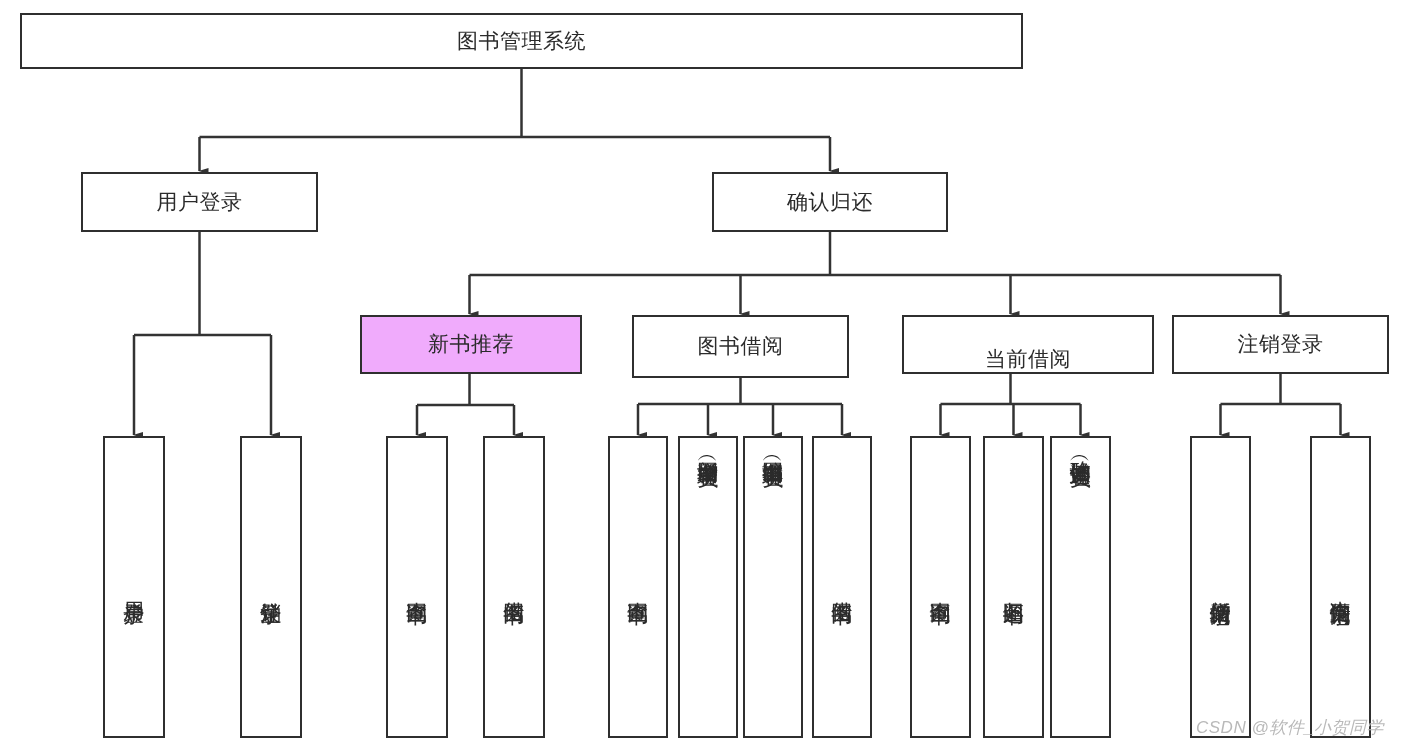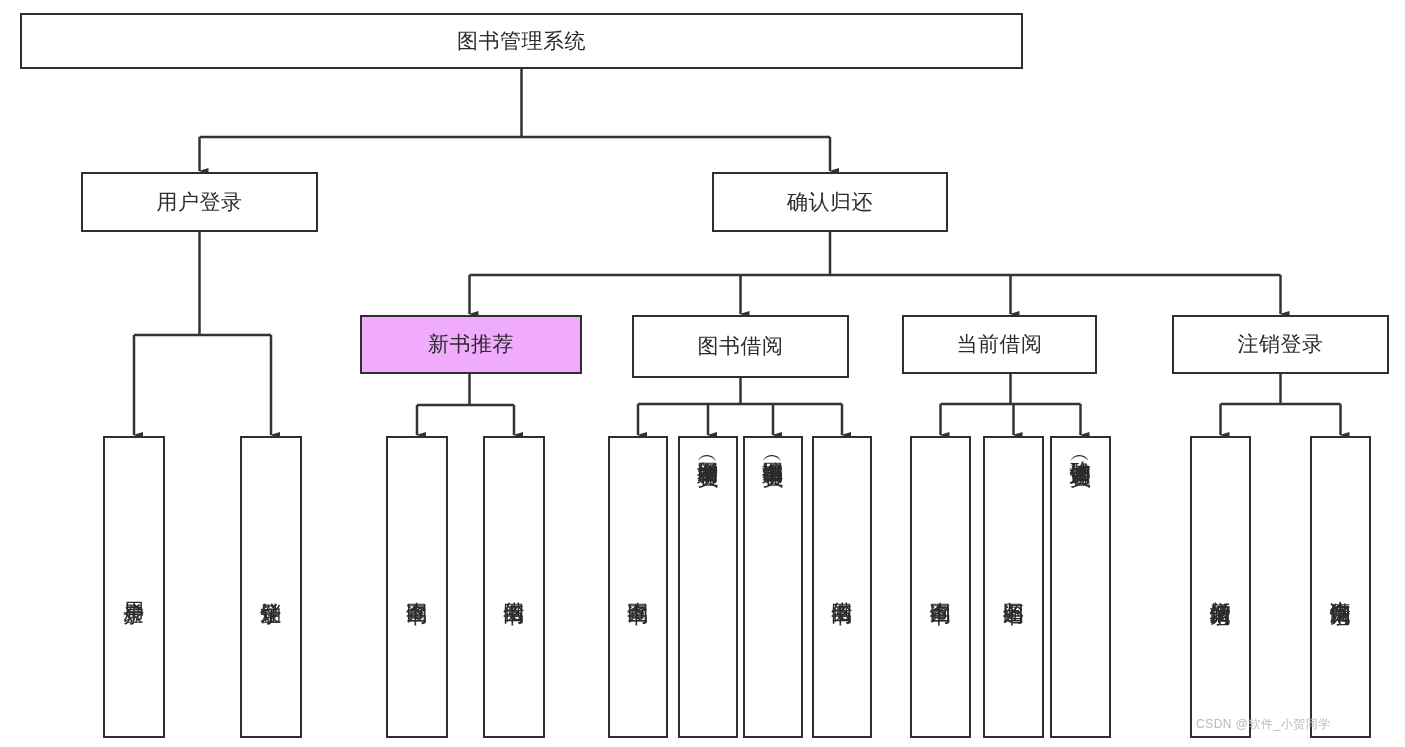--- a/index.html
+++ b/index.html
@@ -66,24 +66,25 @@
   }
   .node-box.leaf.vtop {
     align-items: flex-start;
   }
   .node-box.leaf.vtop .node-label {
     margin-top: 6px;
   }
   .watermark {
     position: absolute;
     color: #b9b9b9;
-    font-size: 12px;
+    font-size: 17px;
     white-space: nowrap;
     letter-spacing: 0.5px;
     pointer-events: none;
+    font-style: italic;
   }
 </style>
 </head>
 <body>
 
 <div id="diagram-root">
   <svg id="flow-svg" xmlns="http://www.w3.org/2000/svg">
     <defs>
       <marker id="arrowhead" markerWidth="10" markerHeight="12" refX="3" refY="9" orient="auto" markerUnits="userSpaceOnUse">
         <path d="M 0 0 L 6 0 L 3 10 Z" fill="#333333"></path>
@@ -134,21 +135,21 @@
       </div>
       <div class="node-box level-mid" style="left: 712px; top: 172px; width: 236px; height: 60px; border-color: rgb(47, 47, 47); background: rgb(255, 255, 255);">
         <span class="node-label" style="color: rgb(43, 43, 43);">确认归还</span>
       </div>
       <div class="node-box level-sub" style="left: 360px; top: 315px; width: 222px; height: 59px; border-color: rgb(47, 47, 47); background: #f0abfc;">
         <span class="node-label" style="color: rgb(43, 43, 43);">新书推荐</span>
       </div>
       <div class="node-box level-sub" style="left: 632px; top: 315px; width: 217px; height: 63px; border-color: rgb(47, 47, 47); background: rgb(255, 255, 255);">
         <span class="node-label" style="color: rgb(43, 43, 43);">图书借阅</span>
       </div>
-      <div class="node-box level-sub" style="left: 902px; top: 315px; width: 195px; height: 59px; border-color: rgb(47, 47, 47); background: rgb(255, 255, 255);">
+      <div class="node-box level-sub" style="left: 902px; top: 315px; width: 252px; height: 59px; border-color: rgb(47, 47, 47); background: rgb(255, 255, 255); align-items: flex-end;">
         <span class="node-label" style="color: rgb(43, 43, 43);">当前借阅</span>
       </div>
       <div class="node-box level-sub" style="left: 1172px; top: 315px; width: 217px; height: 59px; border-color: rgb(47, 47, 47); background: rgb(255, 255, 255);">
         <span class="node-label" style="color: rgb(43, 43, 43);">注销登录</span>
       </div>
       <div class="node-box leaf leaf vcenter" style="left: 103px; top: 436px; width: 62px; height: 302px; border-color: rgb(47, 47, 47); background: rgb(255, 255, 255);">
         <span class="node-label" style="color: rgb(43, 43, 43);">用户登录</span>
       </div>
       <div class="node-box leaf leaf vcenter" style="left: 240px; top: 436px; width: 62px; height: 302px; border-color: rgb(47, 47, 47); background: rgb(255, 255, 255);">
         <span class="node-label" style="color: rgb(43, 43, 43);">注销登录</span>

